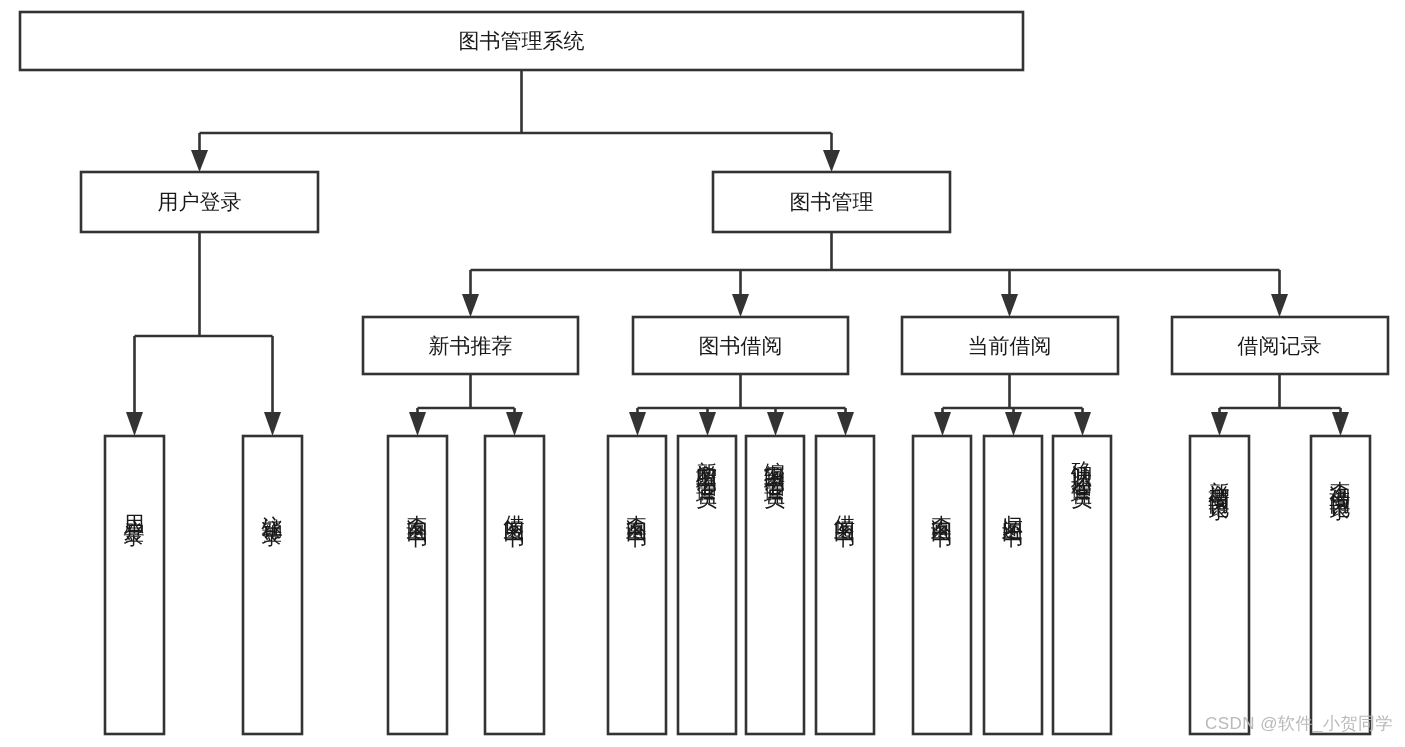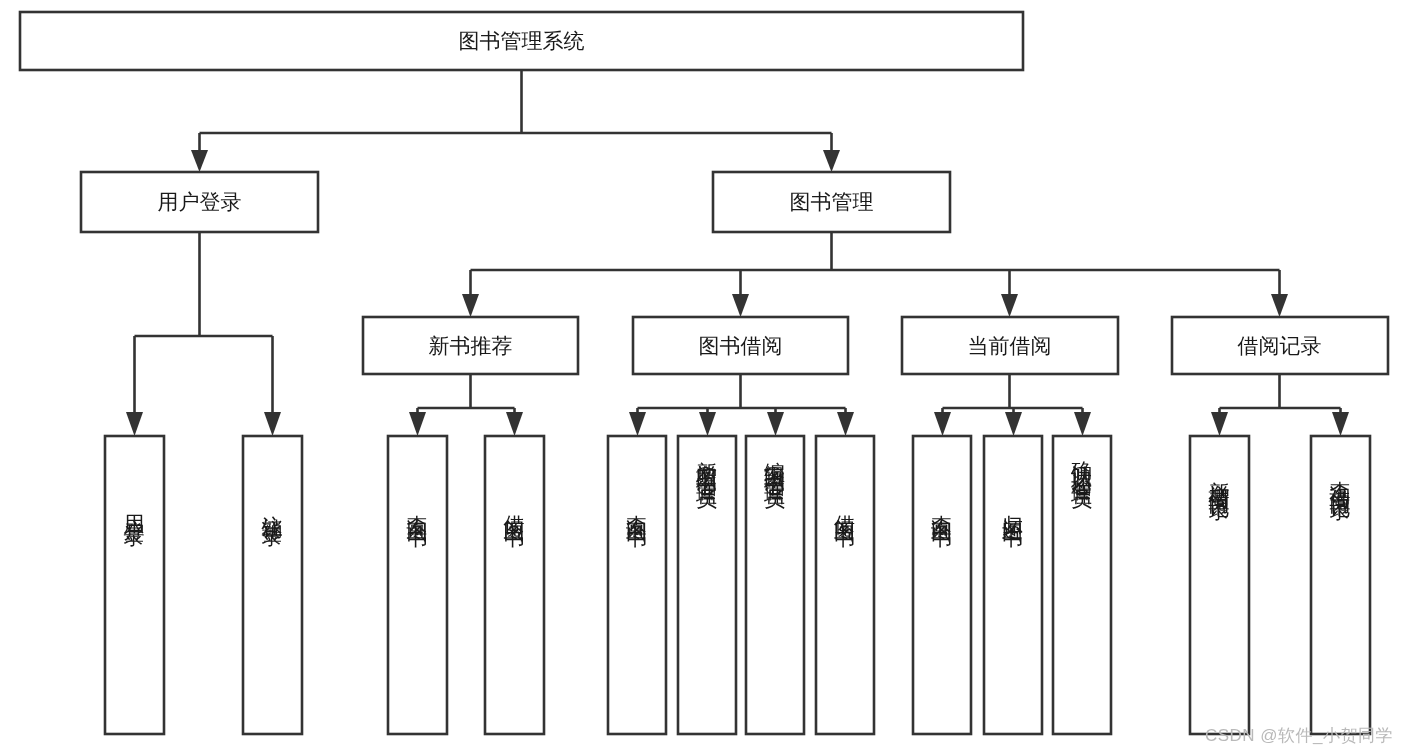--- a/index.html
+++ b/index.html
@@ -63,21 +63,21 @@
     font-family: "Liberation Sans", "DejaVu Sans", sans-serif;
     font-size: 21px;
     line-height: 1;
     letter-spacing: 4px;
     color: #1a1a1a;
     white-space: nowrap;
   }
   .watermark {
     position: absolute;
     right: 12px;
-    bottom: 0;
+    bottom: 12px;
     font-family: "Liberation Sans", "DejaVu Sans", sans-serif;
     font-size: 17px;
     color: #b9b9b9;
     letter-spacing: 0.5px;
     white-space: nowrap;
     pointer-events: none;
   }
 </style>
 </head>
 <body>

